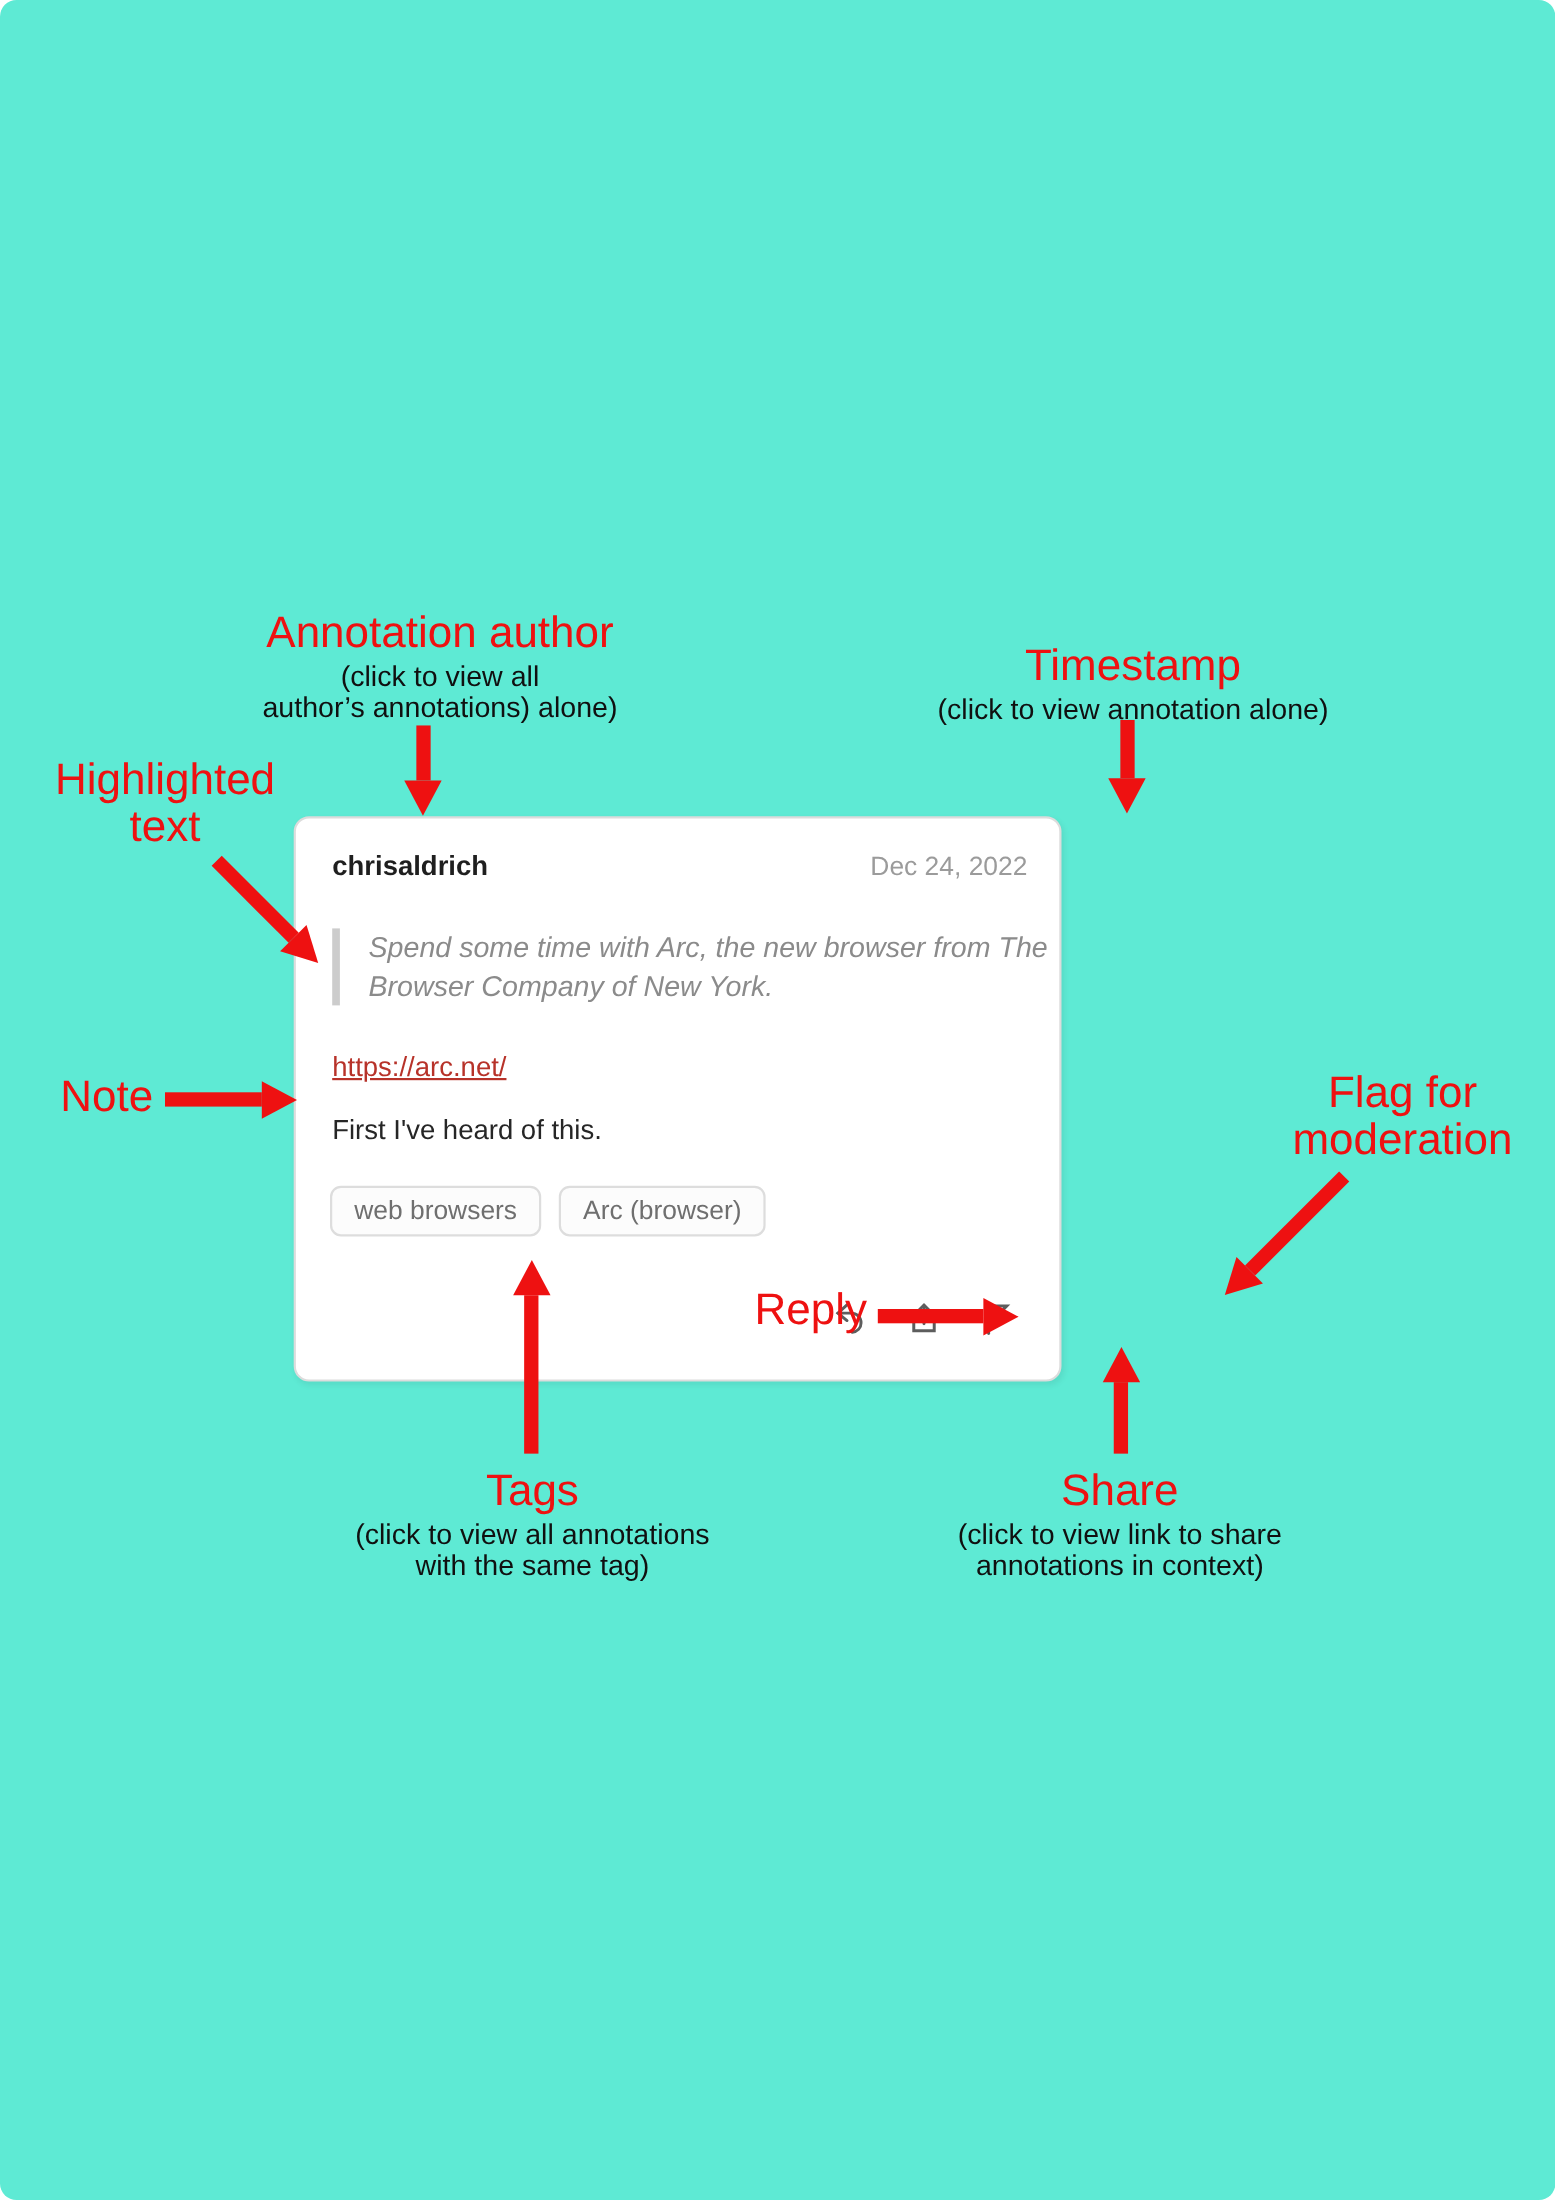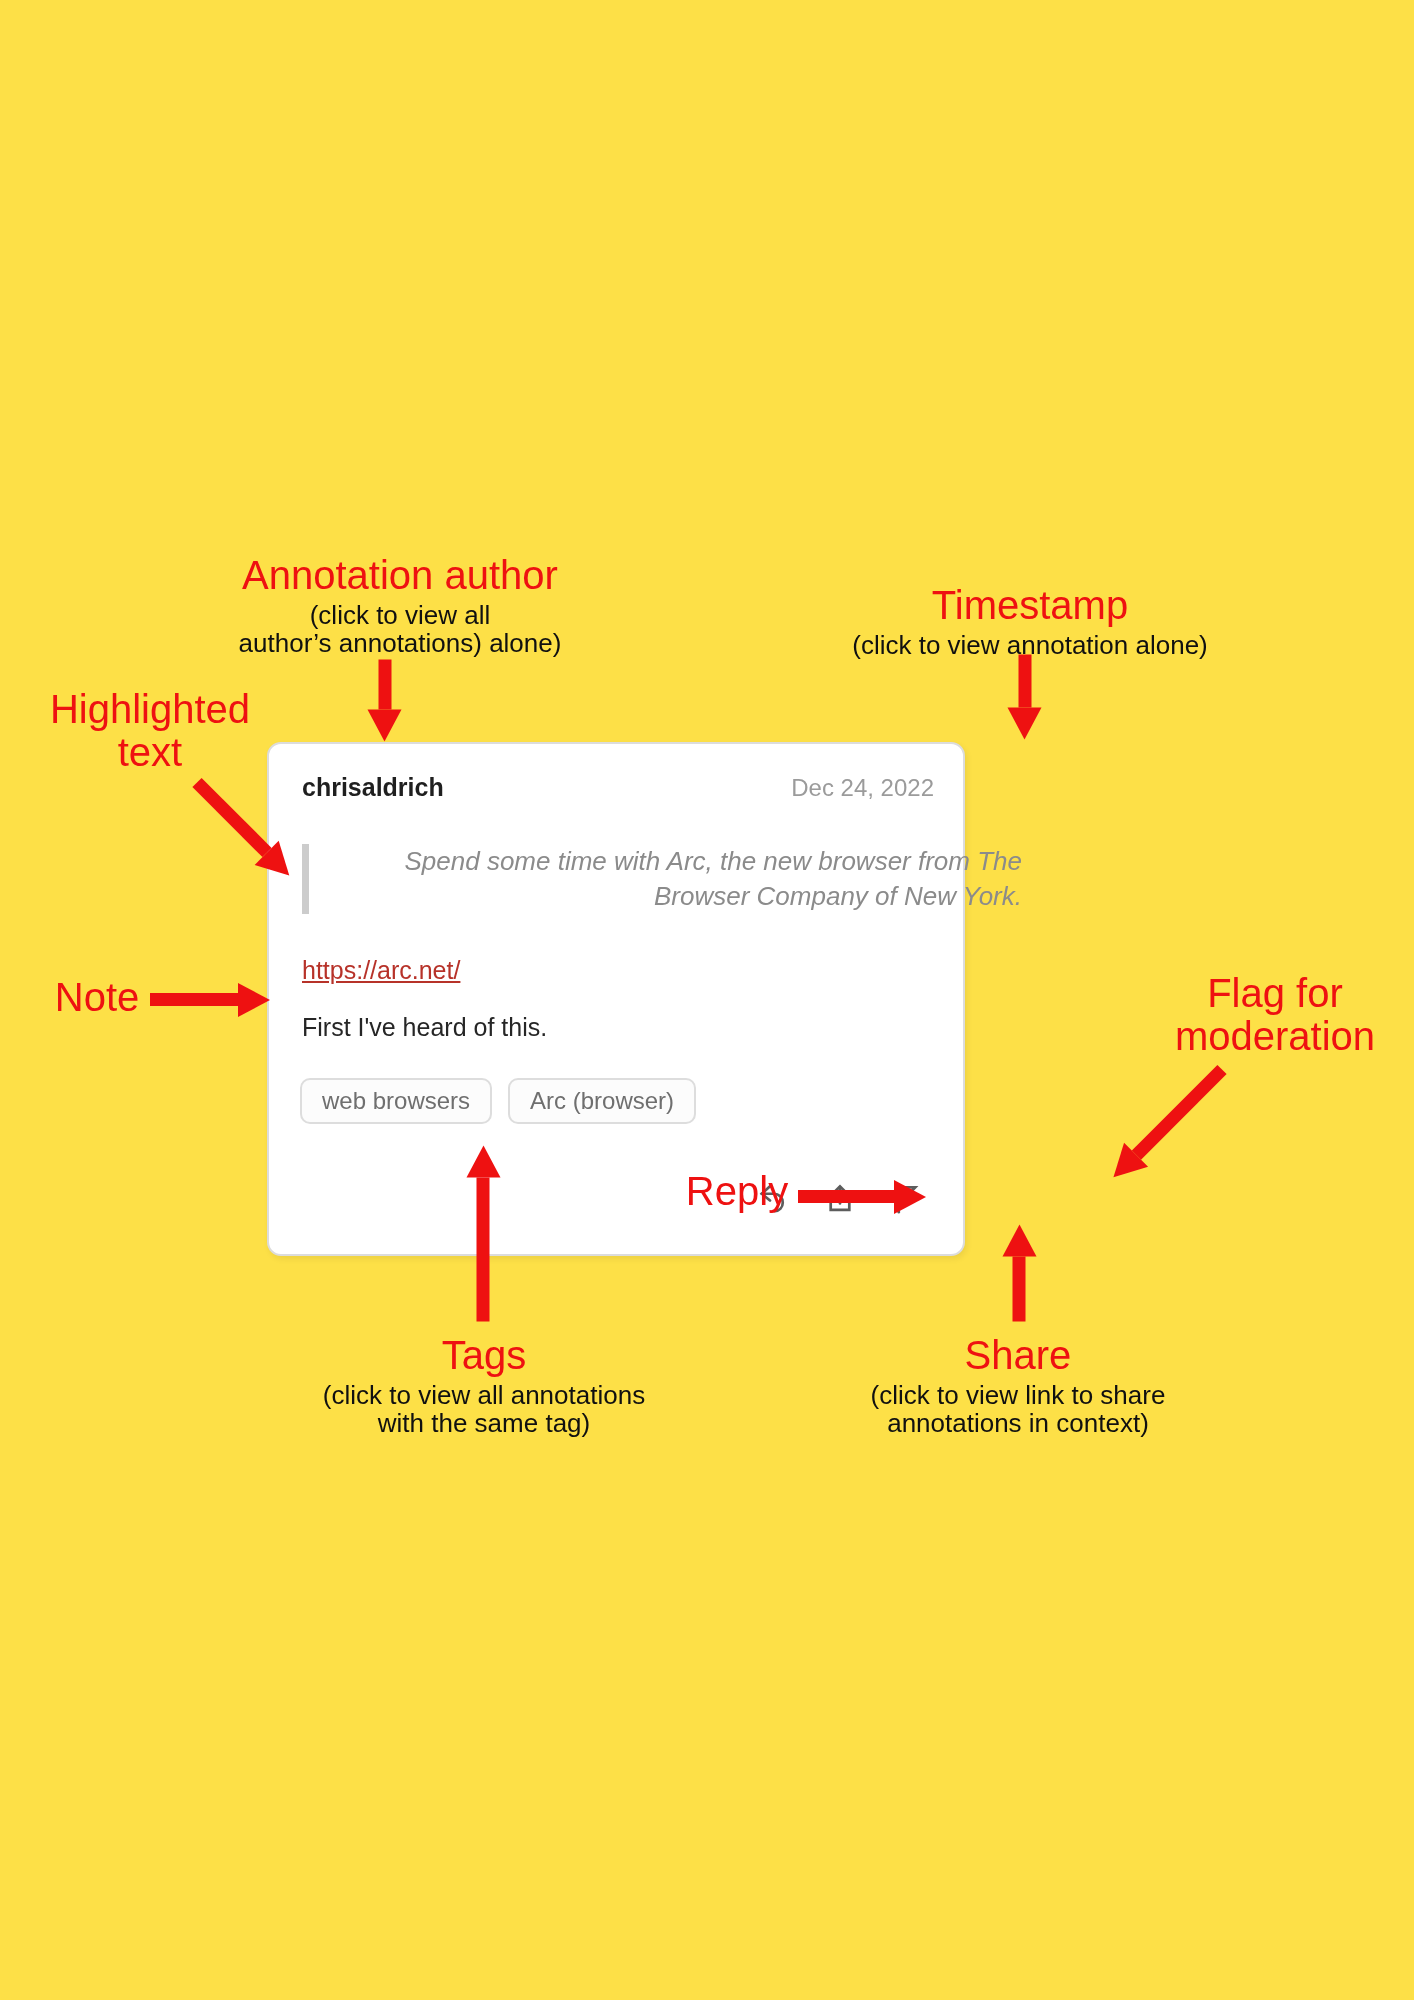--- a/index.html
+++ b/index.html
@@ -7,22 +7,23 @@
     --link-red:#b73229;
     --icon-gray:#5d5d5d;
   }
   *{margin:0;padding:0;box-sizing:border-box;}
   html,body{background:#ffffff;}
   body{font-family:"Liberation Sans", sans-serif;}
   .canvas{
     position:relative;
     width:1414px;
     height:2000px;
-    background:#fde047;
+    background:#5eead4;
     overflow:hidden;
+    border-radius:15px;
   }
 
   
   .callout{
     position:absolute;
     transform:translateX(-50%);
     text-align:center;
     z-index:6;
   }
   .callout .title{
@@ -76,25 +77,24 @@
     text-decoration:none; cursor:pointer;
   }
   .card .timestamp{
     position:absolute; right:29px; top:30px;
     font-size:24px; color:#9b9b9b; cursor:pointer;
   }
   .card .quote{
     position:absolute; left:33px; top:100px;
     width:720px;
     border-left:7px solid #cccccc;
-    padding-left:36px;
+    padding-left:26px;
     font-size:26px; font-style:italic;
     line-height:35px; color:#8b8b8b;
     white-space:pre-line;
-    text-align:right;
   }
   .card .link{
     position:absolute; left:33px; top:212px;
     font-size:25px; color:var(--link-red);
     text-decoration:underline; cursor:pointer;
   }
   .card .note{
     position:absolute; left:33px; top:269px;
     font-size:25px; color:#262626;
   }

